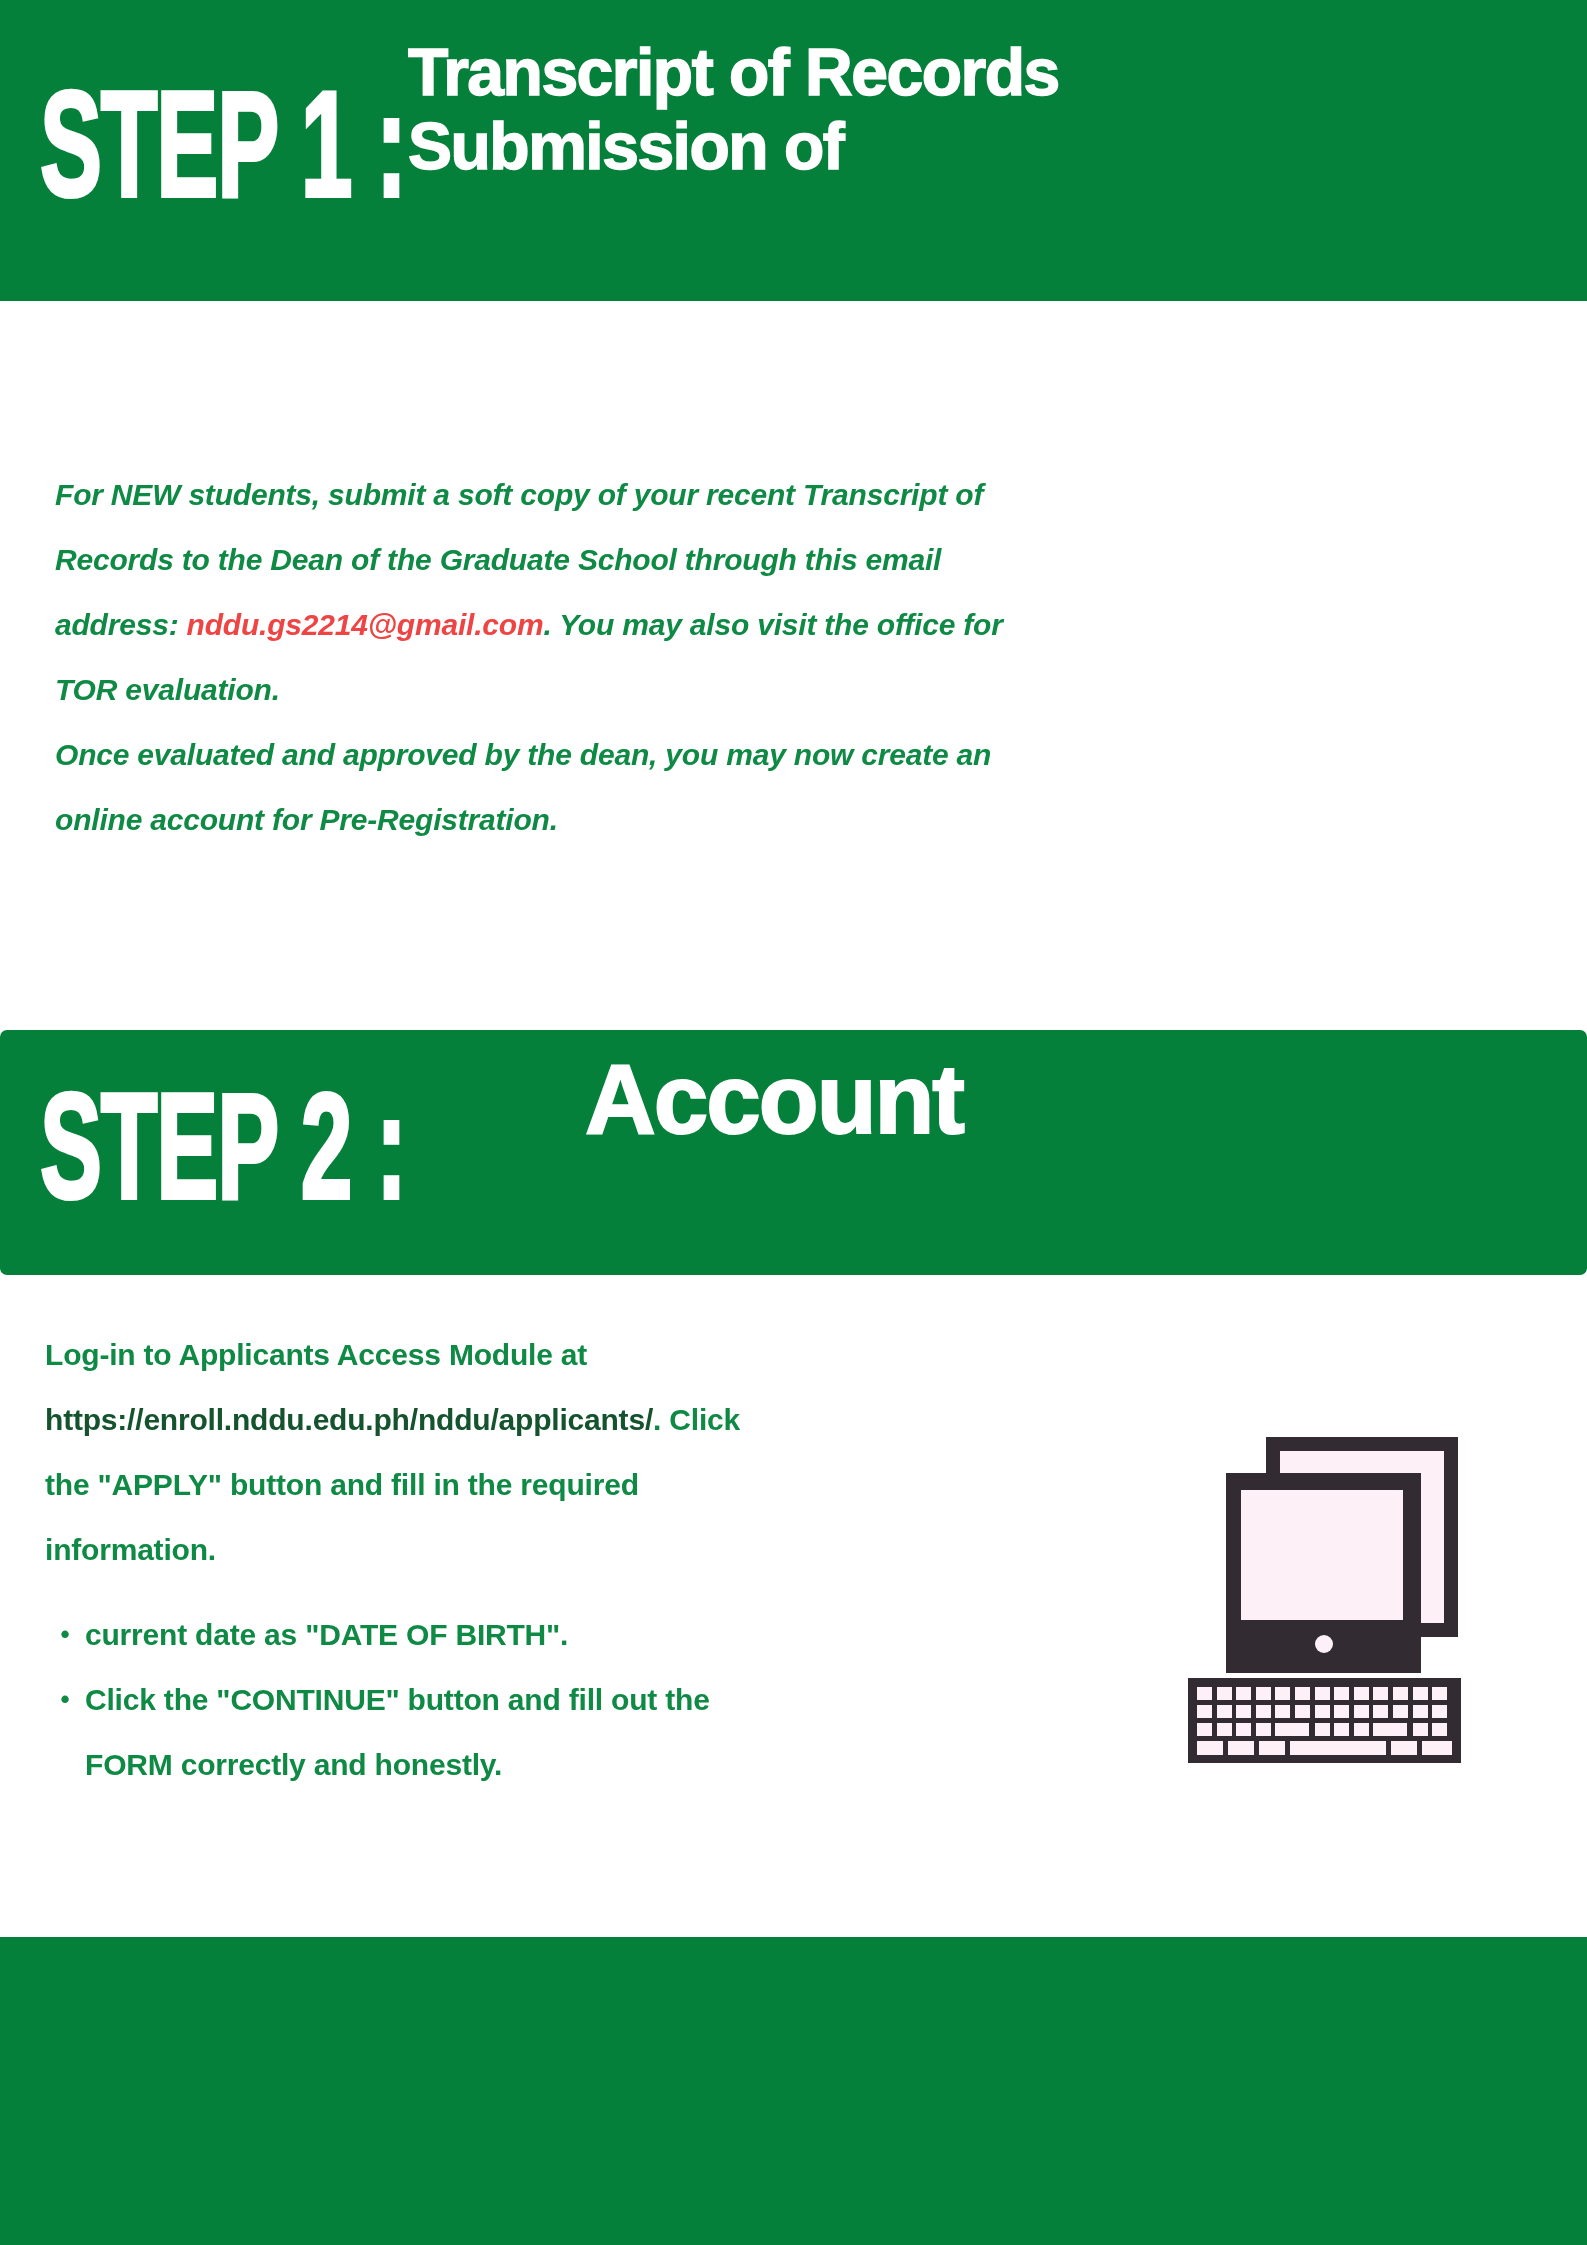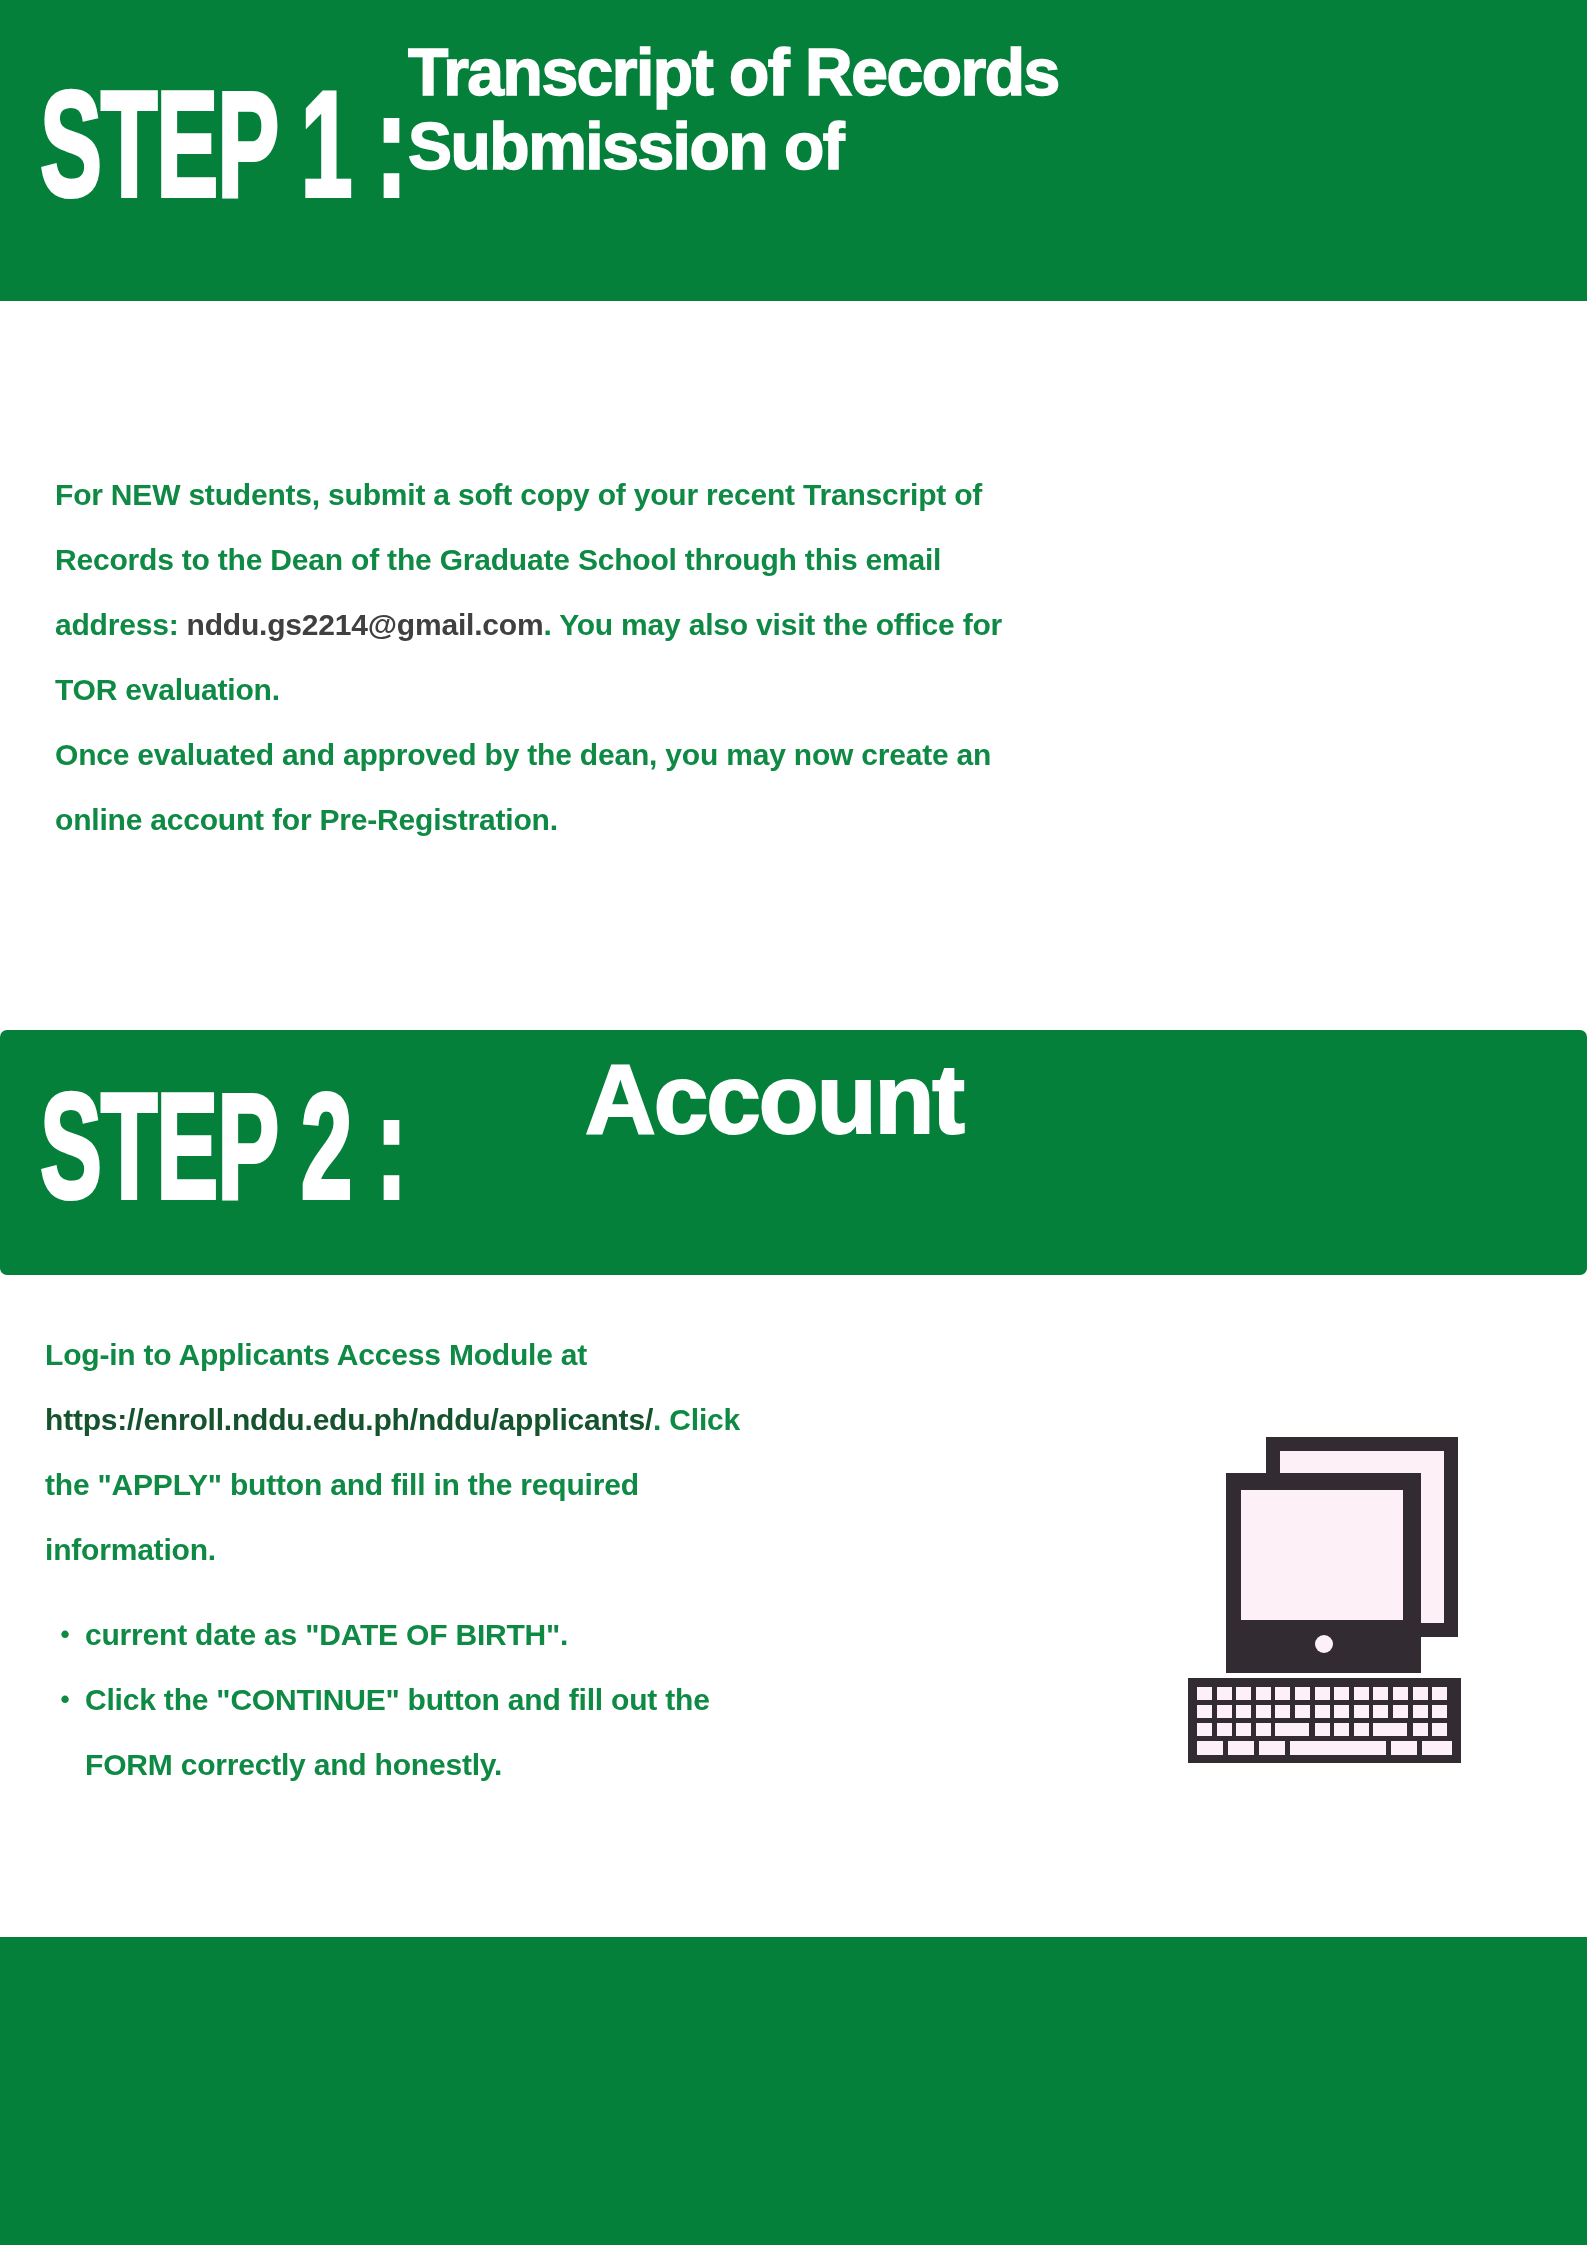--- a/index.html
+++ b/index.html
@@ -41,23 +41,23 @@
     -webkit-text-stroke:2px #ffffff;
   }
   
   .body-block{
     position:absolute;
     color:#0f8a45;
     font-size:30px;line-height:65px;
     letter-spacing:-0.2px;
     white-space:nowrap;
   }
-  .step1-body{left:55px;top:462px;}
+  .step1-body{left:55px;top:462px;font-style:italic;}
   .step2-body{left:45px;top:1322px;}
-  .t-blue{color:#404040;}
+  .t-blue{color:#ef4444;}
   .t-red{color:#14532d;}
   .bullets{margin-top:20px;}
   .bullet{display:flex;}
   .dot{
     width:40px;min-width:40px;text-align:center;
     font-size:26px;
   }
   .btext{flex:1;}
   
   .computer-icon{

